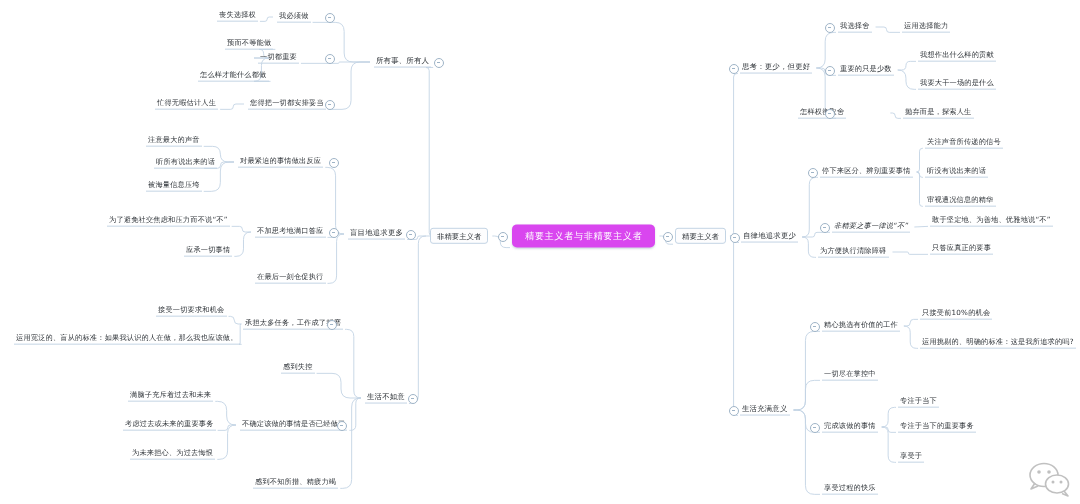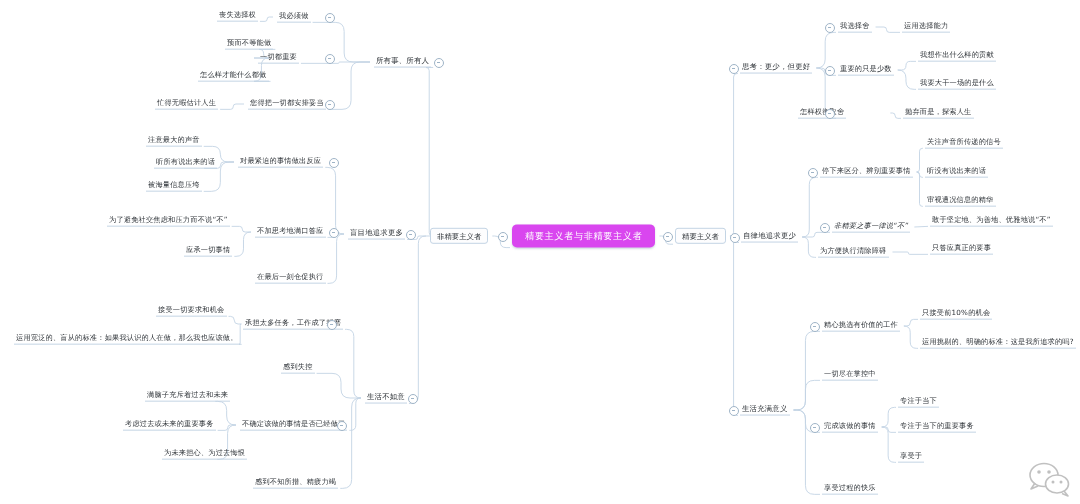--- a/index.html
+++ b/index.html
@@ -207,23 +207,23 @@
 
   <div class="node leaf" style="left:243px; top:324px;">承担太多任务，工作成了折磨</div>
   <div class="toggle" style="left:327px; top:324px;"></div>
   <div class="node leaf" style="left:156px; top:311px;">接受一切要求和机会</div>
   <div class="node leaf" style="left:14px; top:339px;">运用宽泛的、盲从的标准：如果我认识的人在做，那么我也应该做。</div>
 
   <div class="node leaf" style="left:281px; top:368px;">感到失控</div>
 
   <div class="node leaf" style="left:240px; top:425px;">不确定该做的事情是否已经做了</div>
   <div class="toggle" style="left:337px; top:425px;"></div>
-  <div class="node leaf" style="left:128px; top:396px;margin-left:17px;">满脑子充斥着过去和未来</div>
+  <div class="node leaf" style="left:128px; top:396px;">满脑子充斥着过去和未来</div>
   <div class="node leaf" style="left:123px; top:425px;">考虑过去或未来的重要事务</div>
-  <div class="node leaf" style="left:130px; top:454px;margin-left:32px;">为未来担心、为过去悔恨</div>
+  <div class="node leaf" style="left:130px; top:454px;">为未来担心、为过去悔恨</div>
 
   <div class="node leaf" style="left:253px; top:483px;">感到不知所措、精疲力竭</div>
 
   <div class="node boxed" id="n-R" style="left:675px; top:236px;">精要主义者</div>
   <div class="toggle" style="left:663px; top:236px;"></div>
 
   <div class="node branch" id="n-R1" style="left:740px; top:68px;">思考：更少，但更好</div>
   <div class="toggle" style="left:729px; top:68px;"></div>
 
   <div class="node leaf" style="left:838px; top:27px;">我选择舍</div>

